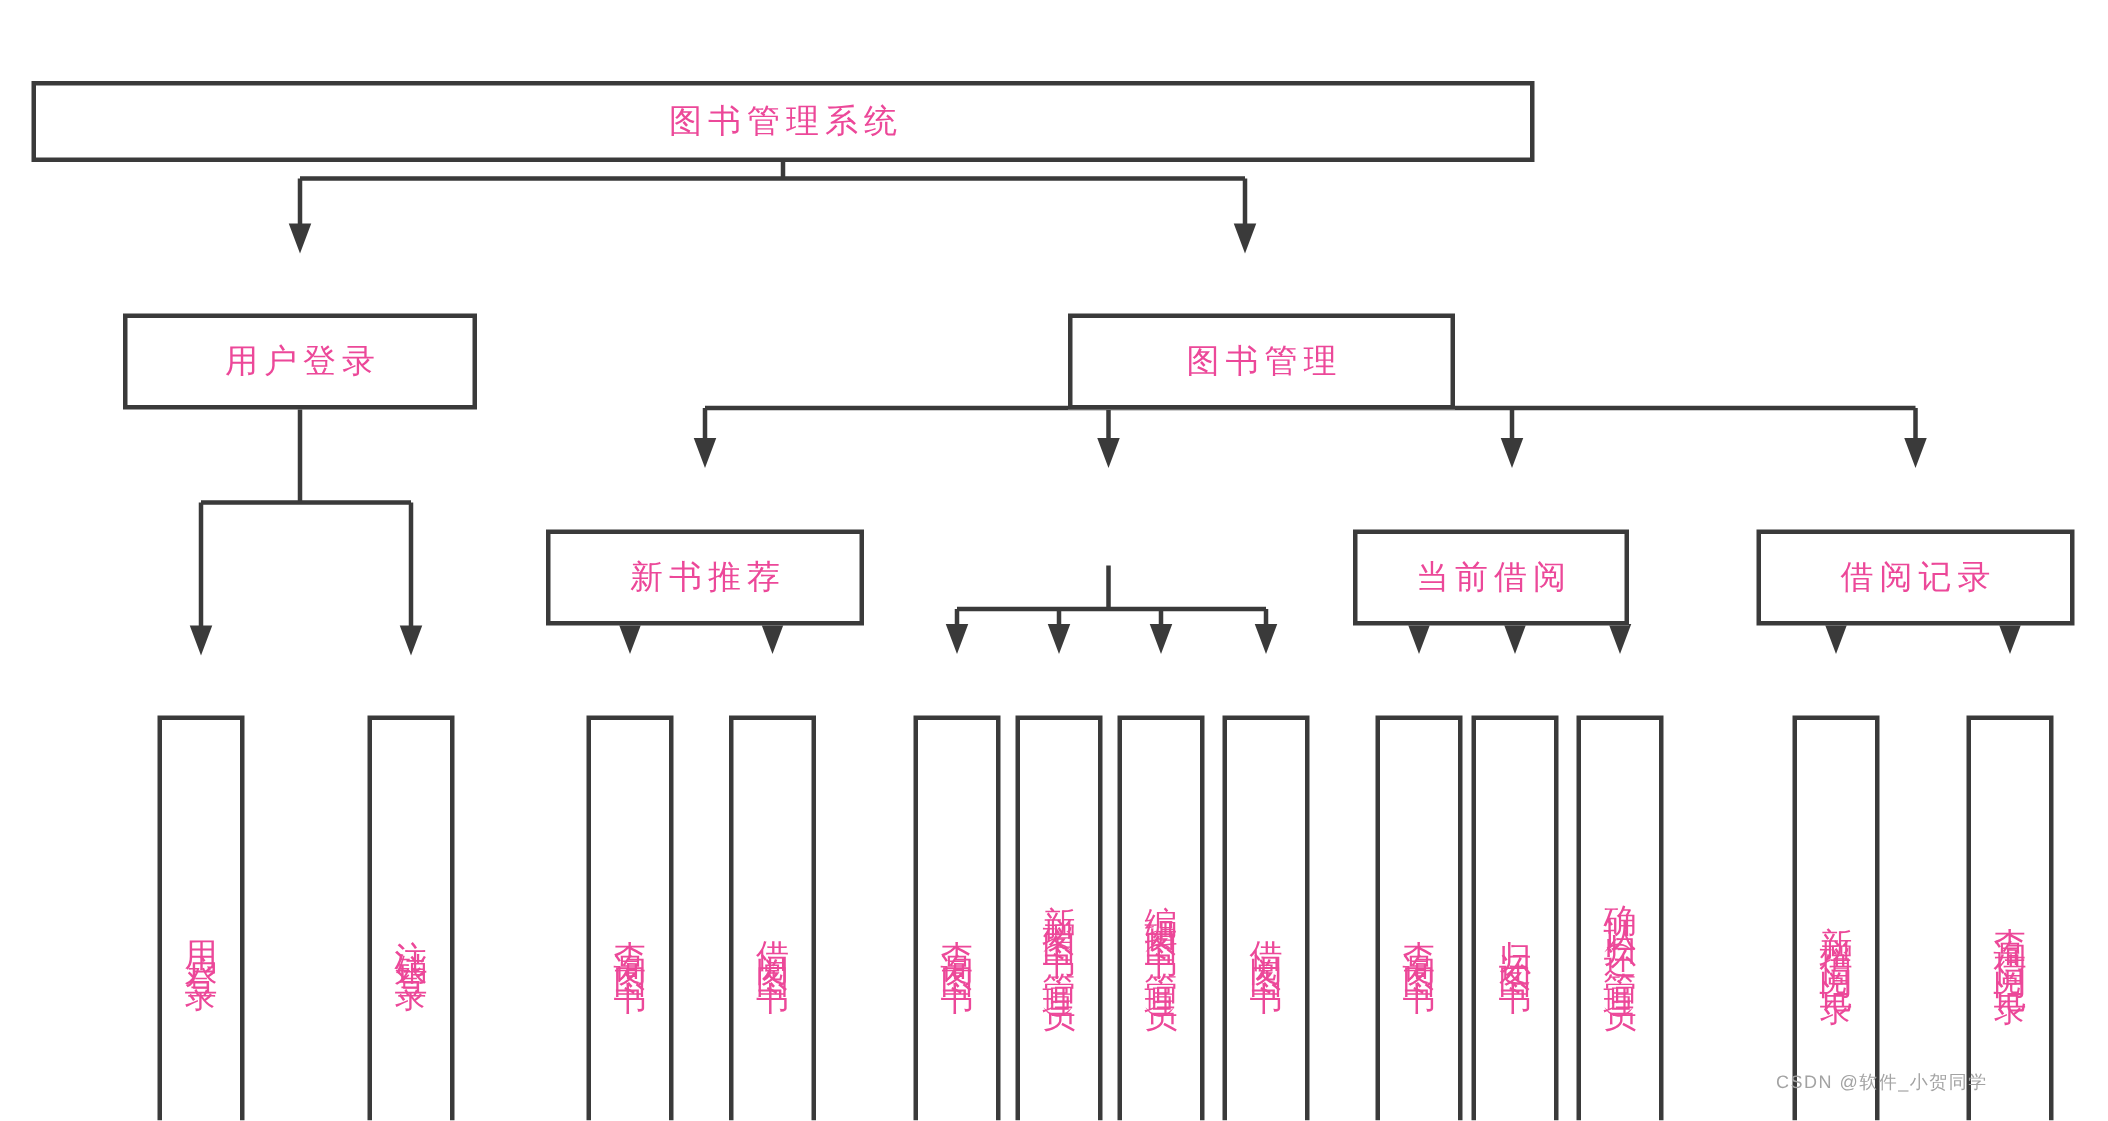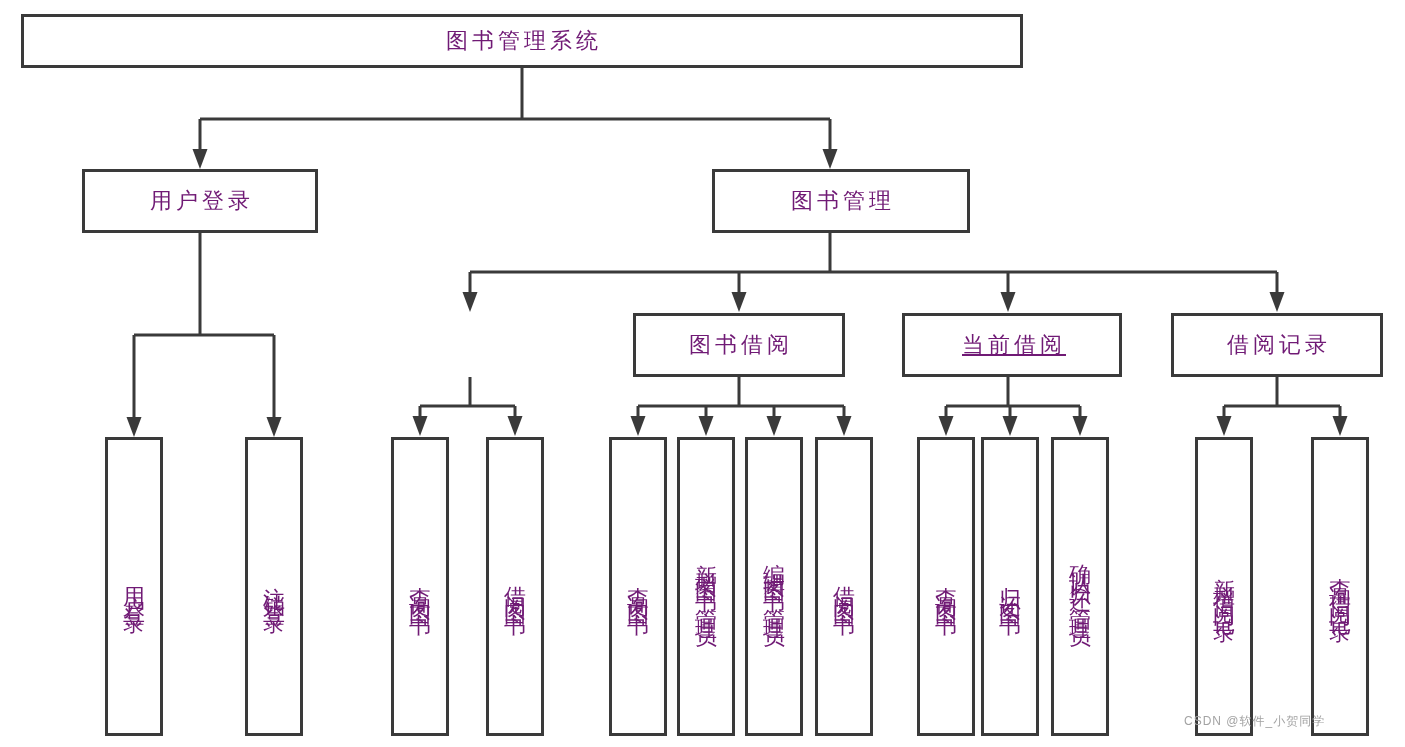--- a/index.html
+++ b/index.html
@@ -21,25 +21,26 @@
     position: absolute;
     left: 0;
     top: 0;
     z-index: 0;
   }
   .box {
     position: absolute;
     box-sizing: border-box;
     border: 3px solid #3a3a3a;
     background: #ffffff;
-    color: #701a75;
+    color: #ec4899;
     display: flex;
     align-items: center;
     justify-content: center;
     z-index: 1;
+    margin-top: 40px;
   }
   .box-h {
     font-size: 22px;
     letter-spacing: 4px;
     text-indent: 4px; 
     white-space: nowrap;
   }
   .box-v {
     font-size: 22px;
   }
@@ -97,22 +98,22 @@
       <polygon points="1224,436 1216.5,416 1231.5,416"></polygon>
       <polygon points="1340,436 1332.5,416 1347.5,416"></polygon>
     </g>
   </svg>
 
   <div class="box box-h" style="left:21px; top:14px; width:1002px; height:54px;">图书管理系统</div>
 
   <div class="box box-h" style="left:82px; top:169px; width:236px; height:64px;">用户登录</div>
   <div class="box box-h" style="left:712px; top:169px; width:258px; height:64px;">图书管理</div>
 
-  <div class="box box-h" style="left:633px; top:313px; width:212px; height:64px;">图书借阅</div>
-  <div class="box box-h" style="left:902px; top:313px; width:220px; height:64px;text-decoration:underline;">当前借阅</div>
+  <div class="box box-h" style="left:364px; top:313px; width:212px; height:64px;">新书推荐</div>
+  <div class="box box-h" style="left:902px; top:313px; width:184px; height:64px;">当前借阅</div>
   <div class="box box-h" style="left:1171px; top:313px; width:212px; height:64px;">借阅记录</div>
 
   <div class="box box-v" style="left:105px; top:437px; width:58px; height:299px;">
     <span class="vtext">用户登录</span>
   </div>
   <div class="box box-v" style="left:245px; top:437px; width:58px; height:299px;">
     <span class="vtext">注销登录</span>
   </div>
 
   <div class="box box-v" style="left:391px; top:437px; width:58px; height:299px;">

